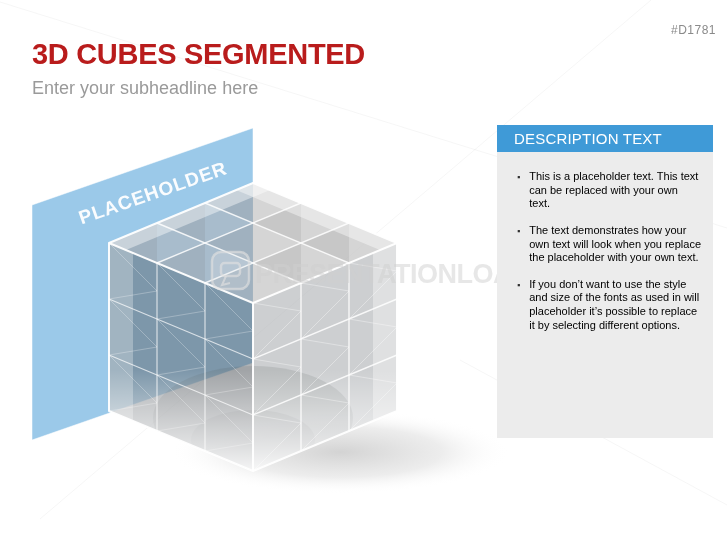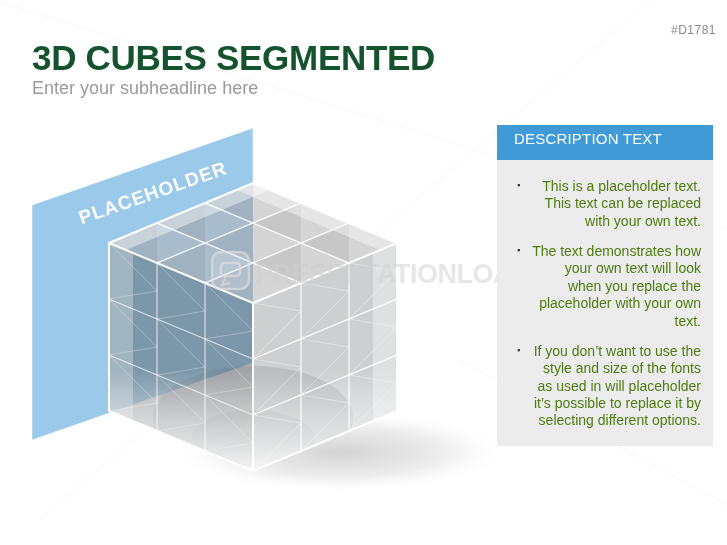--- a/index.html
+++ b/index.html
@@ -5,43 +5,43 @@
   html,body{margin:0;padding:0;background:#fff;}
   .slide{
     position:relative;width:727px;height:545px;background:#ffffff;overflow:hidden;
     font-family:"Liberation Sans",sans-serif;
   }
   .art{position:absolute;left:0;top:0;width:727px;height:545px;}
   .code{
     position:absolute;top:8px;right:11px;font-size:12px;color:#8a8a8a;letter-spacing:0.5px;margin-top:15px;
   }
   .title{
-    position:absolute;left:32px;top:38px;margin:0;font-size:35px;font-weight:bold;
-    color:#14532d;letter-spacing:-0.3px;
+    position:absolute;left:32px;top:38px;margin:0;font-size:29px;font-weight:bold;
+    color:#b91c1c;letter-spacing:-0.3px;
   }
   .subheadline{
     position:absolute;left:32px;top:78px;font-size:18px;color:#9a9a9a;
   }
   .descbox{
     position:absolute;left:497px;top:125px;width:216px;
   }
   .descheader{
-    background:#3f9ad7;color:#ffffff;font-size:15px;line-height:27px;height:35px;
+    background:#3f9ad7;color:#ffffff;font-size:15px;line-height:27px;height:27px;
     padding-left:17px;letter-spacing:0.2px;
   }
   .descbody{
     background:#ececec;min-height:286px;padding:18px 12px 14px 14px;box-sizing:border-box;
   }
   .bullet{display:flex;align-items:flex-start;margin-bottom:13px;}
   .bullet:last-child{margin-bottom:0;}
   .bmark{
     flex:0 0 auto;font-size:9px;line-height:15px;color:#2e2e2e;margin-right:9px;margin-left:6px;
   }
   .btext{
-    font-size:14px;line-height:1.24;color:#4d7c0f;width:176px;text-align:right;
+    font-size:11px;line-height:1.24;color:#000000;width:176px;
   }
 </style>
 </head>
 <body>
 
 <div class="slide">
 
   <svg class="art" viewBox="0 0 727 545">
     <defs>
       <radialGradient id="shadowGrad" cx="50%" cy="50%" r="50%">

